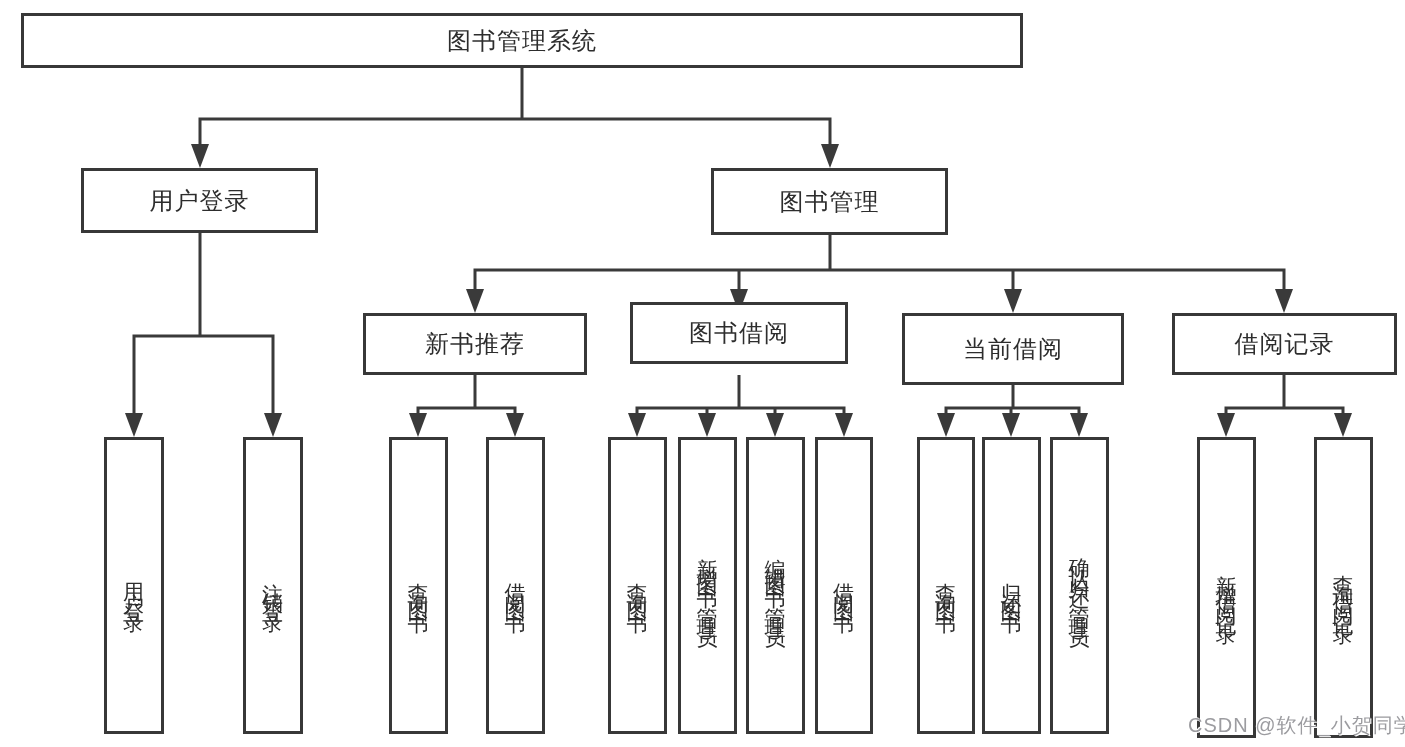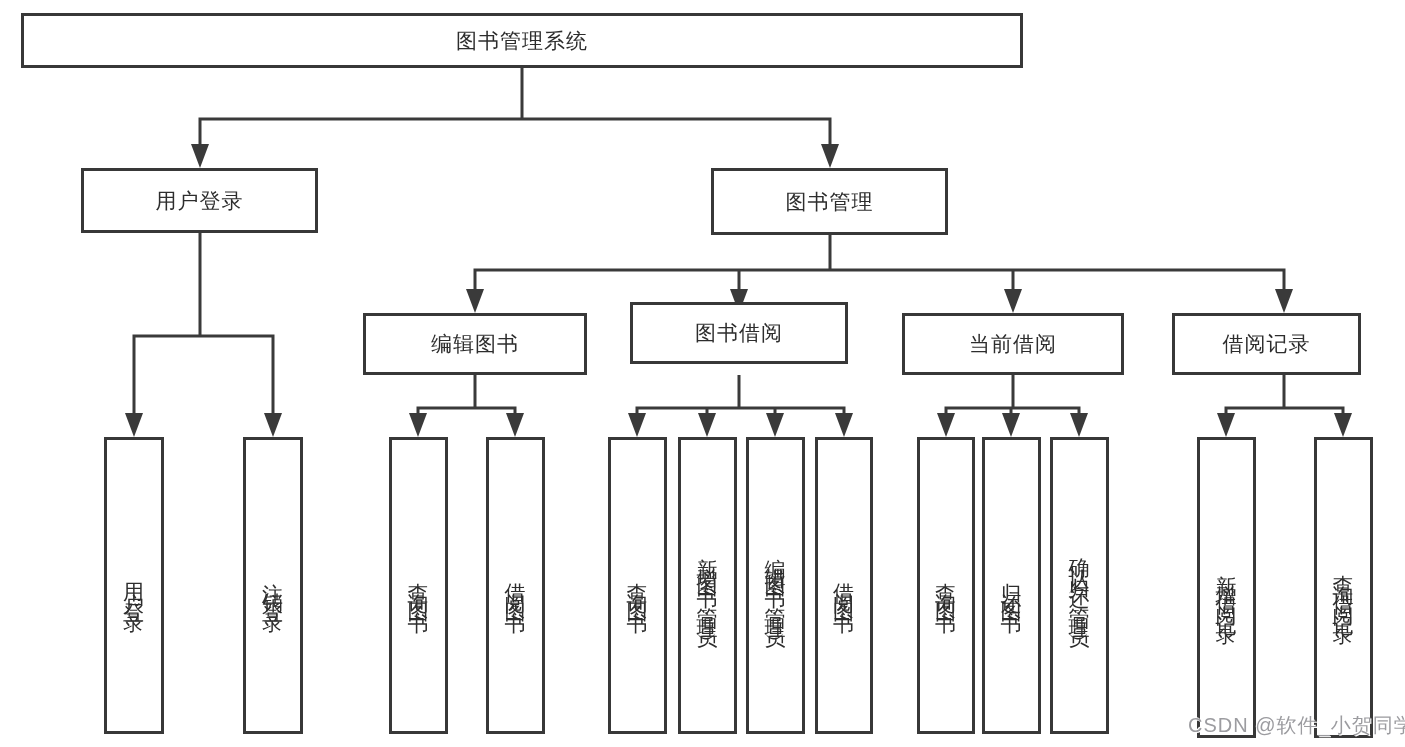--- a/index.html
+++ b/index.html
@@ -15,21 +15,21 @@
   .heads{fill:#3a3a3a;stroke:none;}
   .box{
     position:absolute;
     box-sizing:border-box;
     border:3px solid #383838;
     background:#ffffff;
     display:flex;
     align-items:center;
     justify-content:center;
     color:#2d2d2d;
-    font-size:21px;
+    font-size:24px;
     z-index:1;
     letter-spacing:1px;
   }
   .leaf{
     writing-mode:vertical-rl;
     letter-spacing:10px;
     font-size:21px;
     line-height:1;
   }
   .watermark{
@@ -75,24 +75,24 @@
              M937 413 h18 L946 437 Z  M1002 413 h18 L1011 437 Z
              M1070 413 h18 L1079 437 Z
              M1217 413 h18 L1226 437 Z M1334 413 h18 L1343 437 Z"></path>
   </svg>
 
   <div class="box" style="left:21px;top:13px;width:1002px;height:55px">图书管理系统</div>
 
   <div class="box" style="left:81px;top:168px;width:237px;height:65px">用户登录</div>
   <div class="box" style="left:711px;top:168px;width:237px;height:67px">图书管理</div>
 
-  <div class="box" style="left:363px;top:313px;width:224px;height:62px">编辑图书</div>
+  <div class="box" style="left:363px;top:313px;width:224px;height:62px">新书推荐</div>
   <div class="box" style="left:630px;top:302px;width:218px;height:62px">图书借阅</div>
-  <div class="box" style="left:902px;top:313px;width:222px;height:62px">当前借阅</div>
-  <div class="box" style="left:1172px;top:313px;width:189px;height:62px">借阅记录</div>
+  <div class="box" style="left:902px;top:313px;width:222px;height:72px">当前借阅</div>
+  <div class="box" style="left:1172px;top:313px;width:225px;height:62px">借阅记录</div>
 
   <div class="box leaf" style="left:104px;top:437px;width:60px;height:297px">用户登录</div>
   <div class="box leaf" style="left:243px;top:437px;width:60px;height:297px">注销登录</div>
 
   <div class="box leaf" style="left:389px;top:437px;width:59px;height:297px">查询图书</div>
   <div class="box leaf" style="left:486px;top:437px;width:59px;height:297px">借阅图书</div>
 
   <div class="box leaf" style="left:608px;top:437px;width:59px;height:297px">查询图书</div>
   <div class="box leaf" style="left:678px;top:437px;width:59px;height:297px">新增图书（管理员）</div>
   <div class="box leaf" style="left:746px;top:437px;width:59px;height:297px">编辑图书（管理员）</div>

